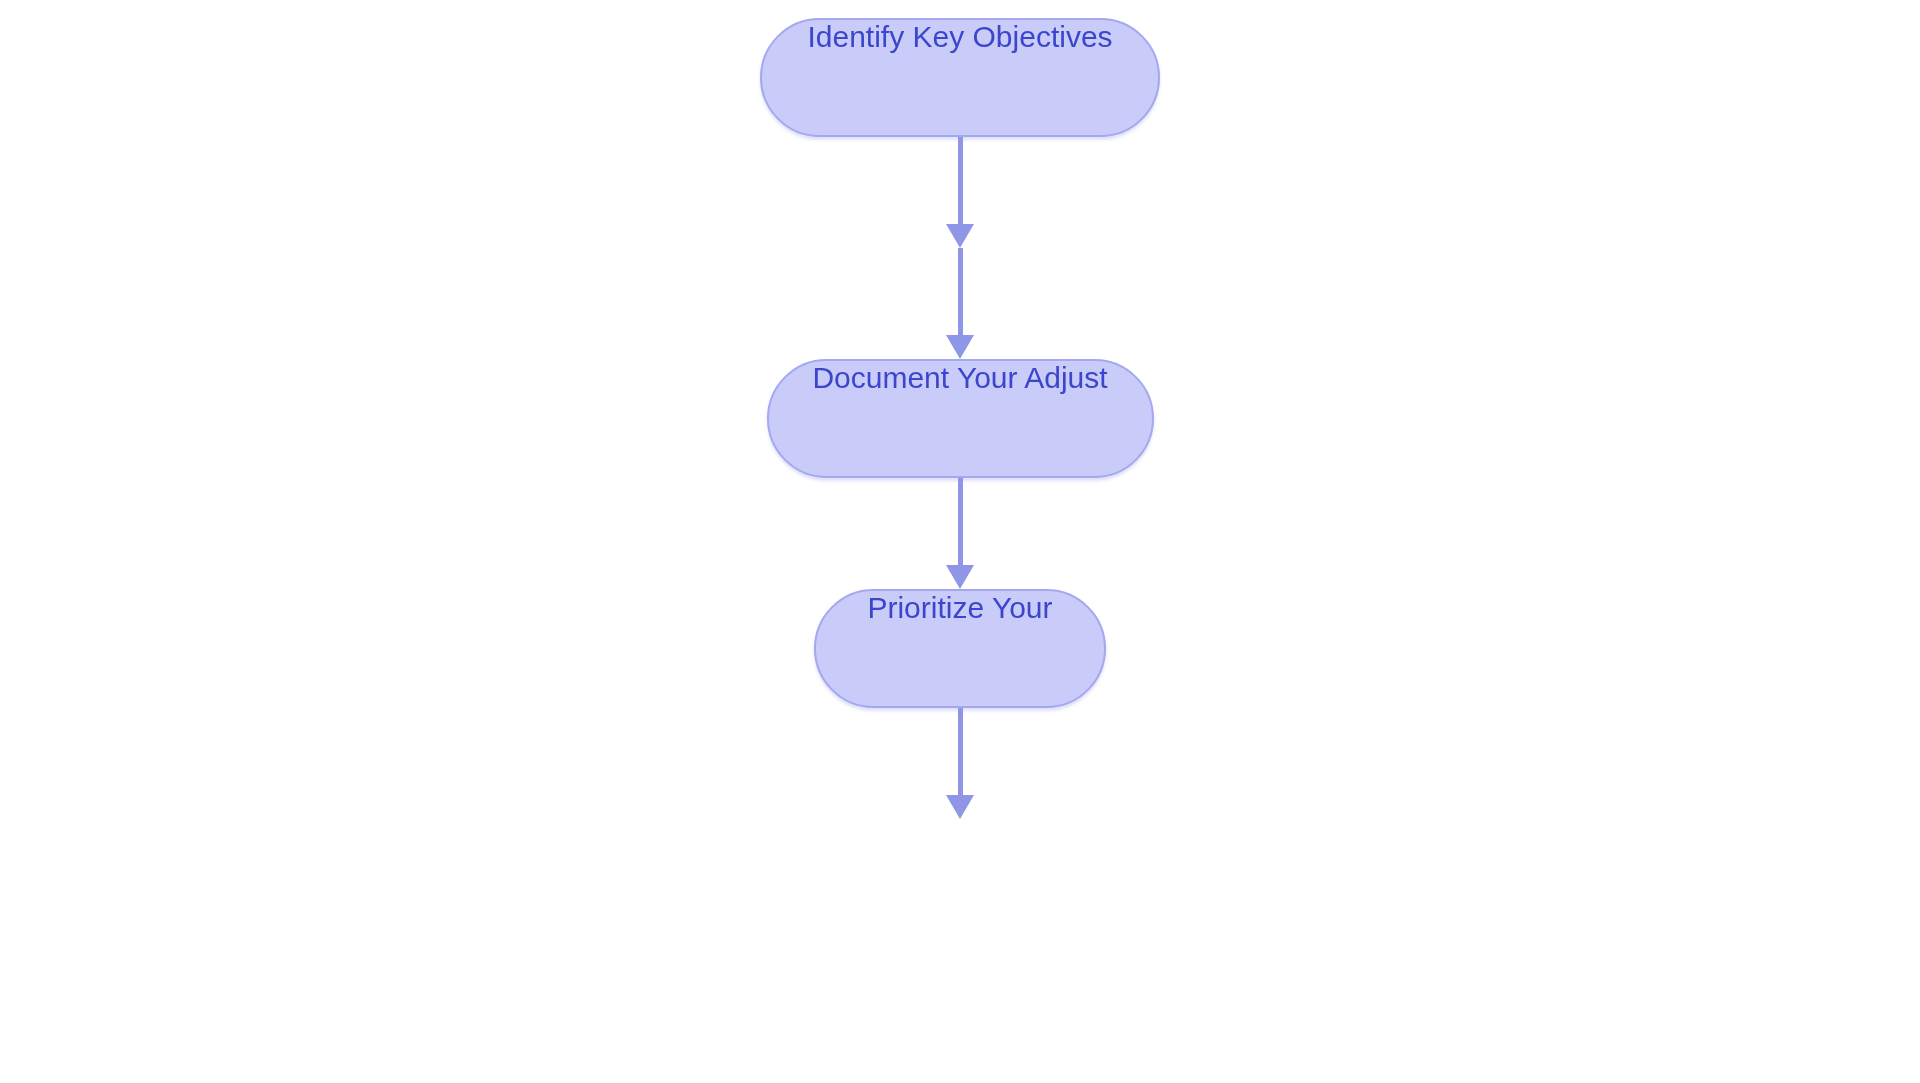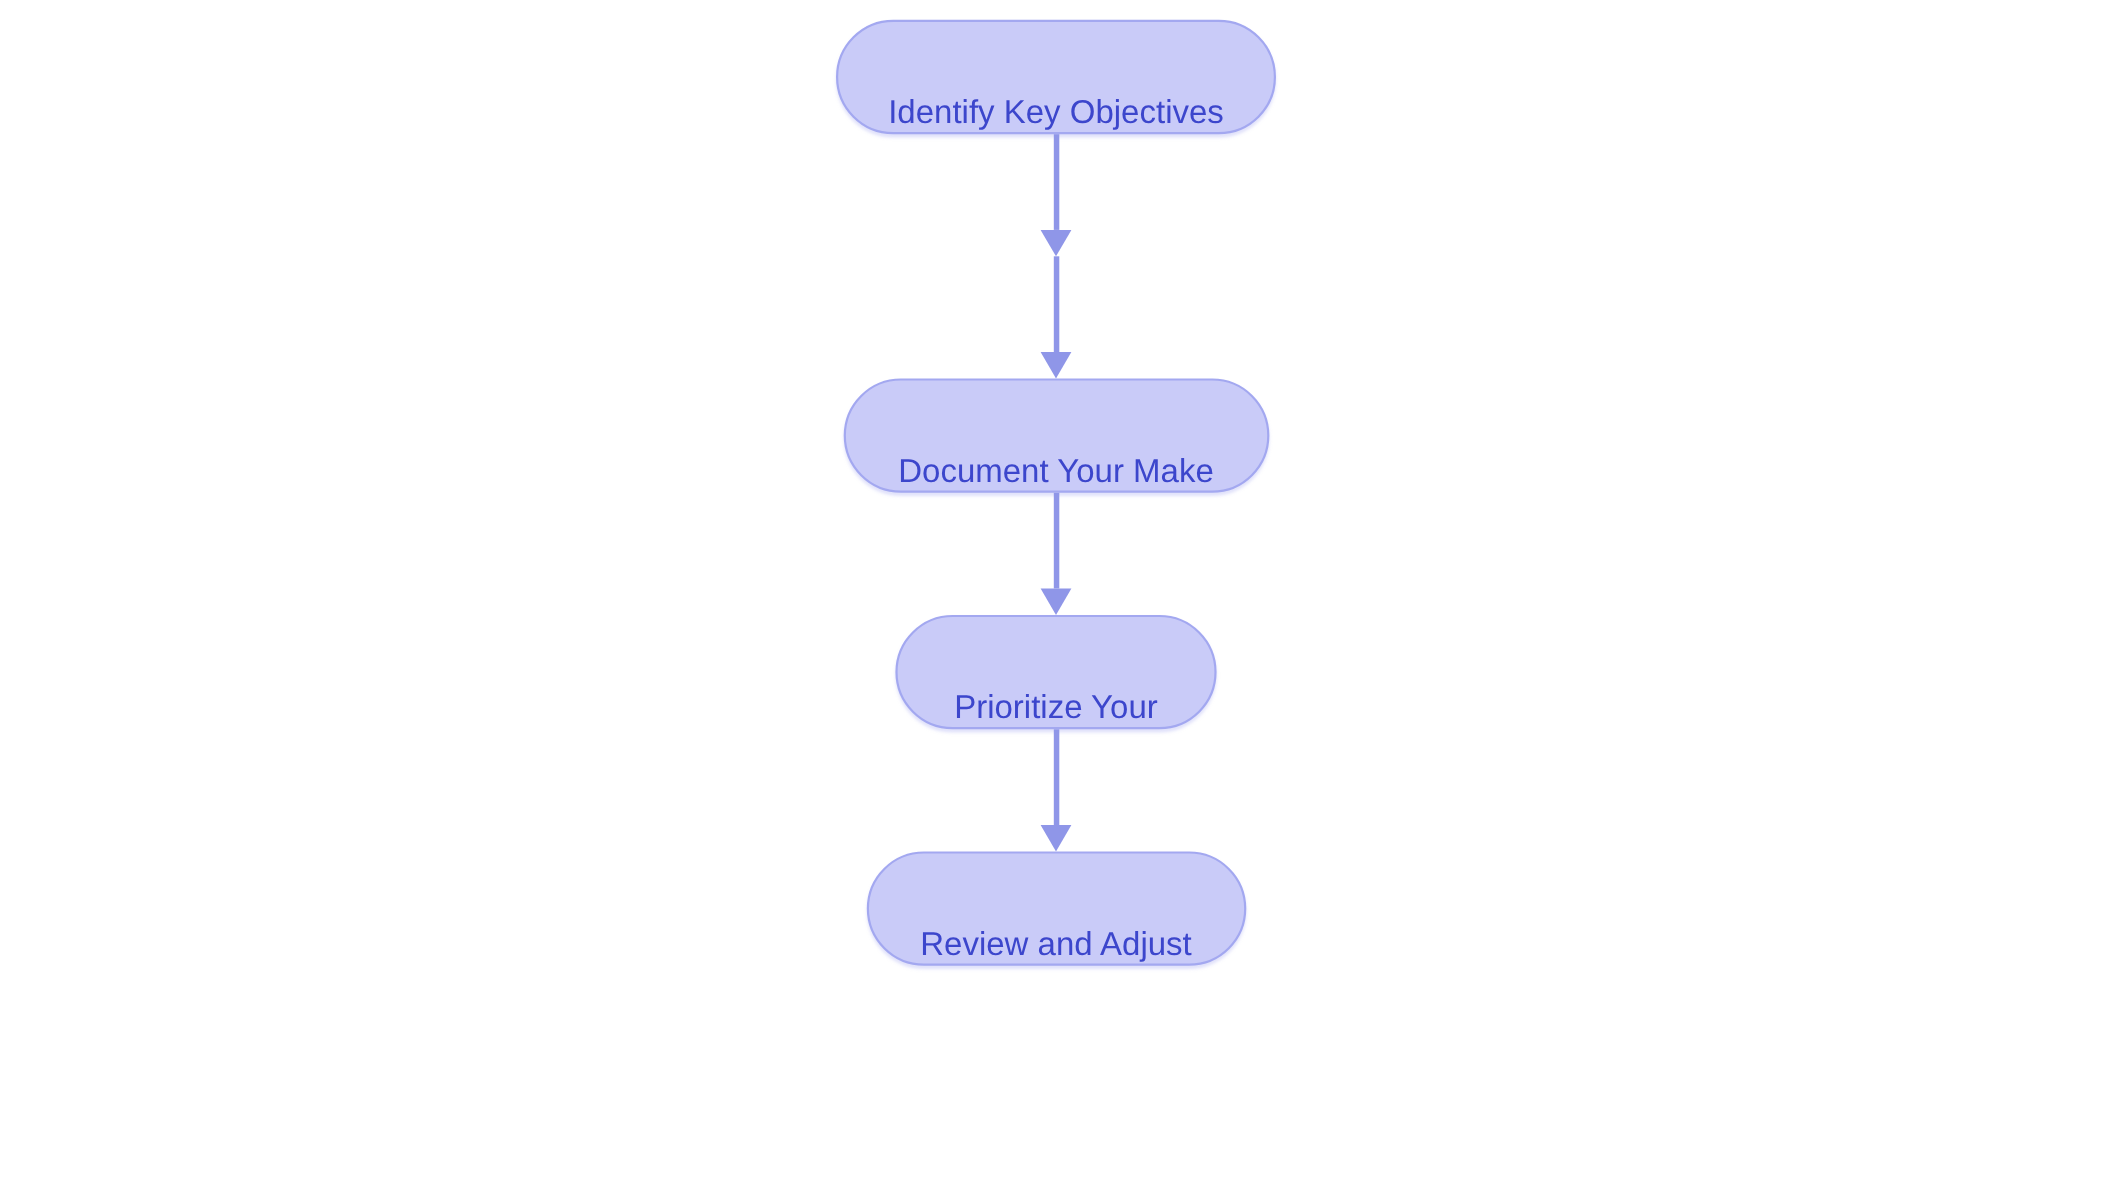--- a/index.html
+++ b/index.html
@@ -20,27 +20,27 @@
   .canvas {
     position: relative;
     width: 1920px;
     height: 1083px;
     display: flex;
     flex-direction: column;
     align-items: center;
     padding-top: 18px;
   }
   .node {
-    height: 104px;
+    height: 119px;
     border: 2px solid var(--node-border);
     border-radius: 60px;
     background: var(--node-fill);
     color: var(--node-text);
     display: flex;
-    align-items: flex-end;
+    align-items: flex-start;
     justify-content: center;
     font-size: 30px;
     white-space: nowrap;
     box-shadow: 0 3px 3px rgba(165, 170, 240, 0.35);
     flex: 0 0 auto;
   }
   .node.n1 { width: 400px; }
   .node.n2 { width: 356px; }
   .node.n3 { width: 387px; }
   .node.n4 { width: 292px; }
@@ -79,34 +79,31 @@
     <div class="head"></div>
   </div>
 
 
   <div class="connector">
     <div class="line"></div>
     <div class="head"></div>
   </div>
 
   <div class="node n3">
-    <span>Document Your Make</span>
+    <span>Document Your Adjust</span>
   </div>
 
   <div class="connector">
     <div class="line"></div>
     <div class="head"></div>
   </div>
 
   <div class="node n4">
     <span>Prioritize Your</span>
   </div>
 
   <div class="connector">
     <div class="line"></div>
     <div class="head"></div>
   </div>
 
-  <div class="node n5">
-    <span>Review and Adjust</span>
-  </div>
 
 </div>
 
 </body></html>

